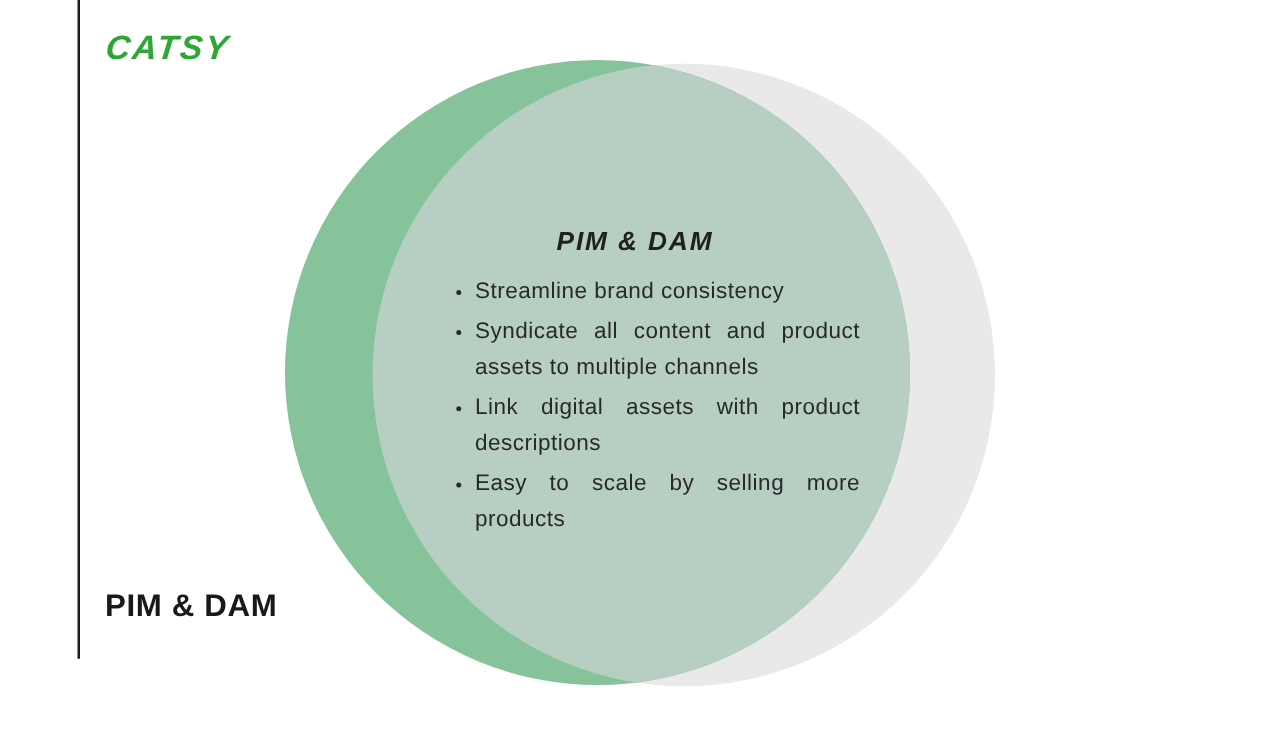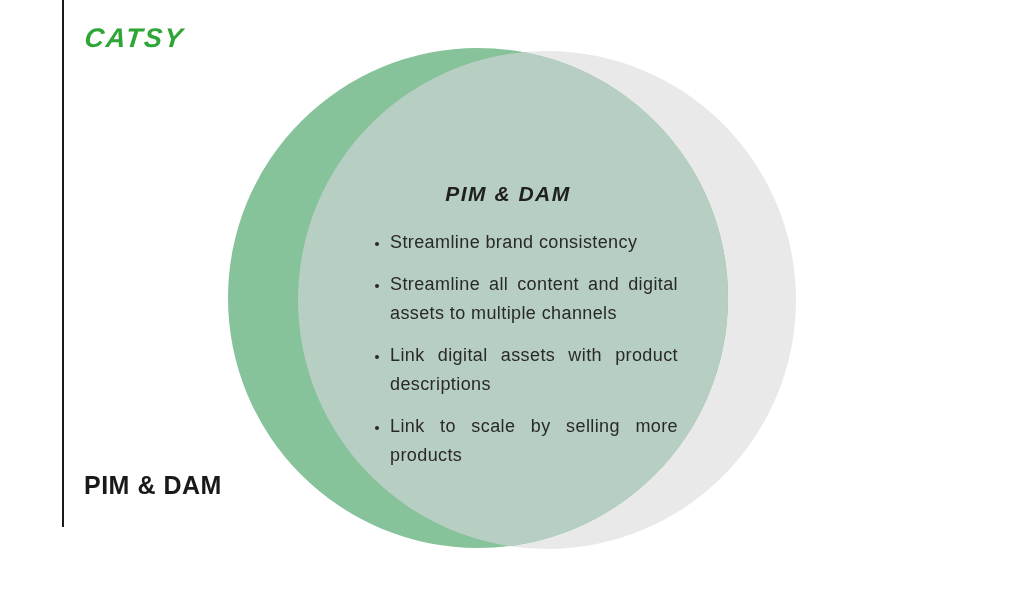--- a/index.html
+++ b/index.html
@@ -61,21 +61,21 @@
     margin: 0;
     padding: 0 0 0 18px;
     list-style: disc outside;
     font-size: 18px;
     line-height: 29.5px;
     letter-spacing: 0.4px;
     color: #292929;
     text-align: justify;
     text-align-last: left;
   }
-  .bullets li { margin: 12px; padding: 0; }
+  .bullets li { margin: 2px; padding: 0; }
   .bullets li::marker { font-size: 14px; color: #292929; }
   .footer-heading {
     position: absolute;
     left: 84px;
     top: 471px;
     font-size: 25px;
     font-weight: bold;
     letter-spacing: 0.5px;
     line-height: 28px;
     color: #191919;
@@ -99,22 +99,22 @@
     </defs>
     <circle cx="547" cy="300" r="249" fill="#E9E9E9"></circle>
     <circle cx="478" cy="298" r="250" fill="#86C29A"></circle>
     <circle cx="547" cy="300" r="249" clip-path="url(#clip-left-circle)" fill="#B7CEC2"></circle>
   </svg>
 
   <div class="venn-title">PIM &amp; DAM</div>
 
   <ul class="bullets">
     <li>Streamline brand consistency</li>
-    <li>Streamline all content and digital assets to multiple channels</li>
+    <li>Syndicate all content and product assets to multiple channels</li>
     <li>Link digital assets with product descriptions</li>
-    <li>Link to scale by selling more products</li>
+    <li>Easy to scale by selling more products</li>
   </ul>
 
   <div class="footer-heading">
     <div>PIM &amp; DAM</div>
   </div>
 
 </div>
 
 </body></html>

